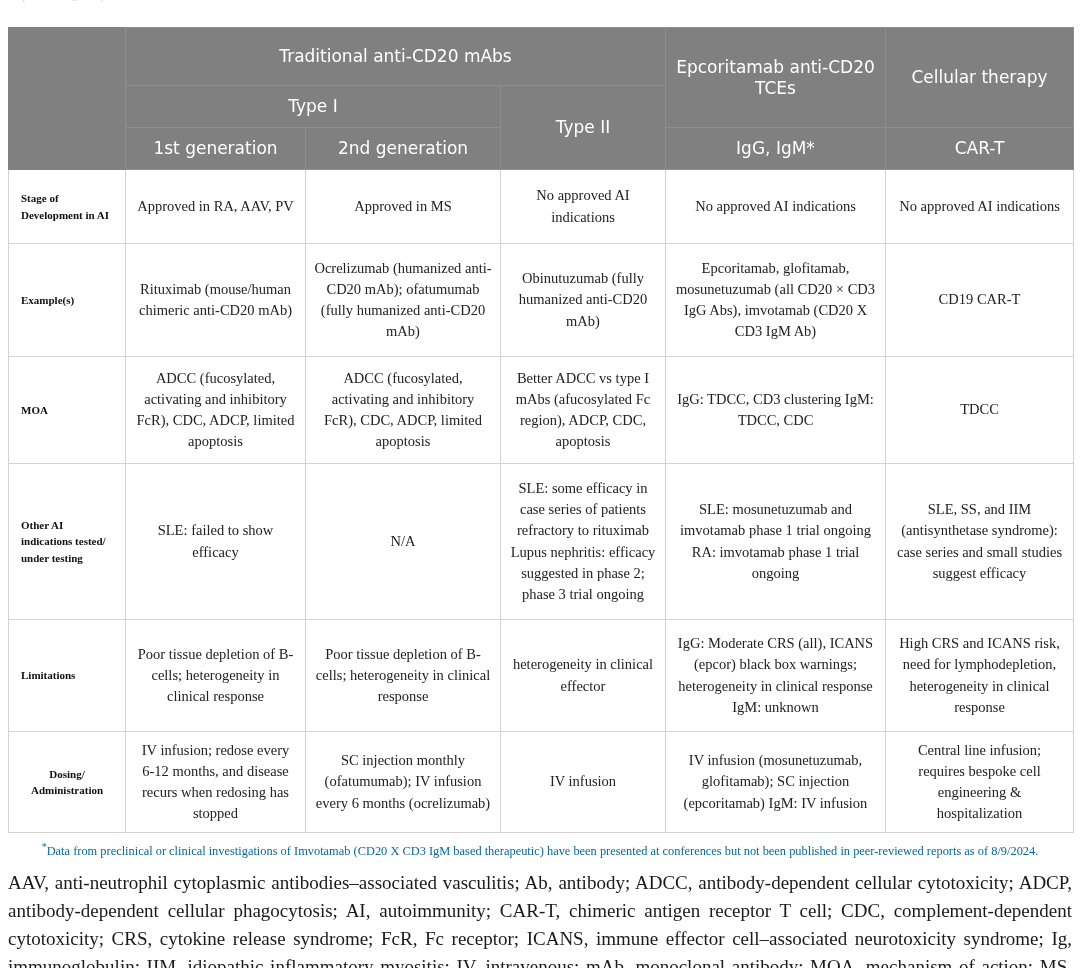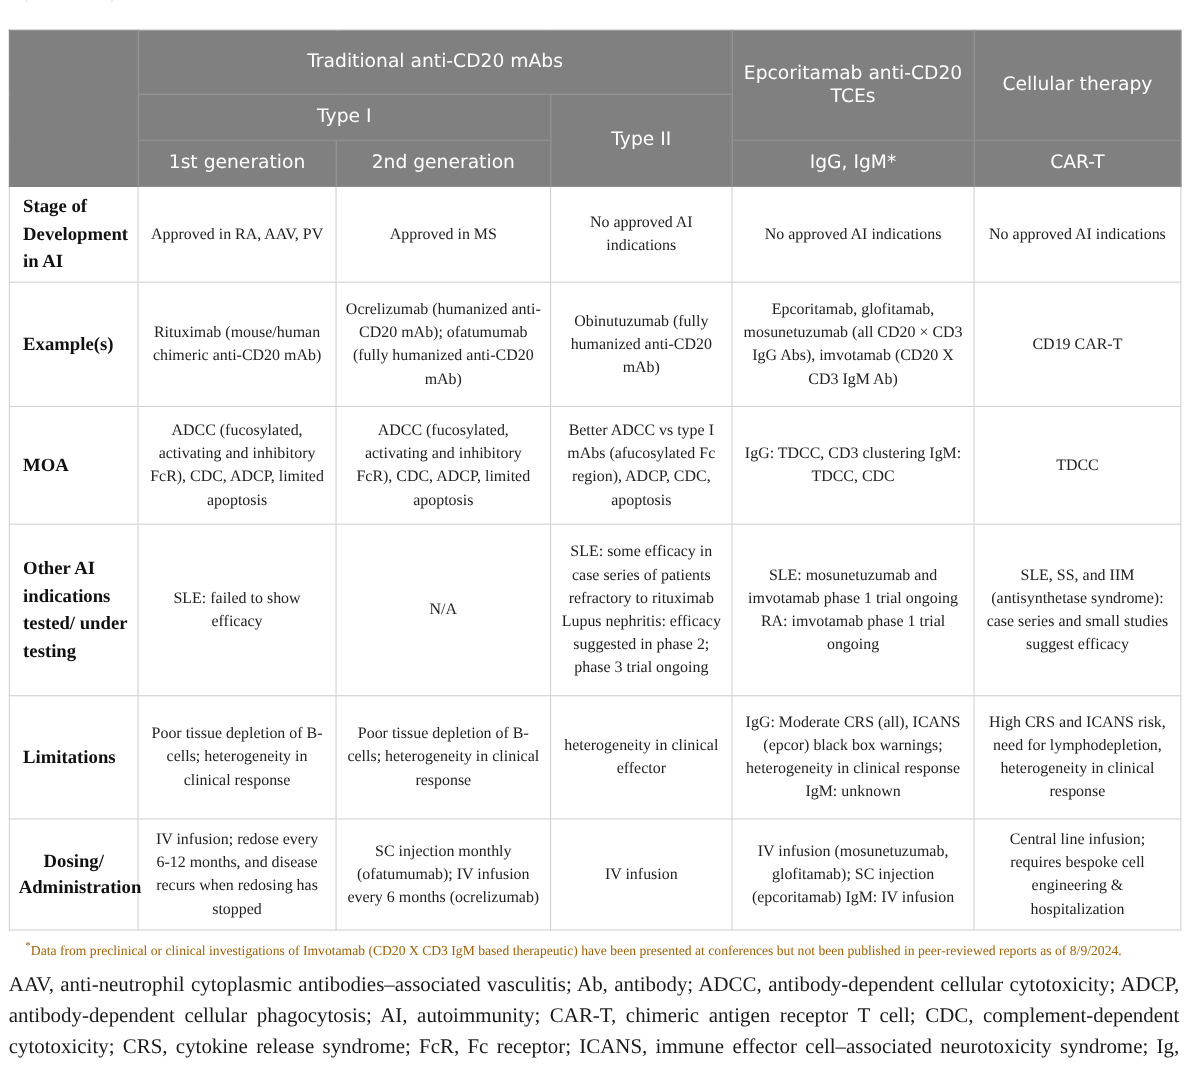--- a/index.html
+++ b/index.html
@@ -74,21 +74,21 @@
   tbody td {
     border: 1px solid #d2d2d2;
     font-size: 14.5px;
     line-height: 1.46;
     text-align: center;
     color: #222222;
   }
   tbody td.rowhead {
     text-align: left;
     font-weight: bold;
-    font-size: 17px;
+    font-size: 11px;
     color: #111111;
     padding-left: 12px;
   }
   tbody td.rowhead.ctr {
     text-align: center;
     padding-left: 8px;
   }
   tbody tr.r-stage td { height: 74px; }
   tbody tr.r-example td { height: 113px; }
   tbody tr.r-moa td { height: 107px; }
@@ -96,23 +96,22 @@
   tbody tr.r-limit td { height: 112px; }
   tbody tr.r-dosing td { height: 101px; }
 
   .notes {
     margin: 10px 8px 0 8px;
     width: 1064px;
   }
   .note-star {
     font-size: 12.4px;
     line-height: 1.36;
-    text-align: left;
-    color: #a16207;
-    margin-left: 15px;
+    text-align: center;
+    color: #0369a1;
   }
   .note-abbrev {
     margin-top: 9px;
     font-size: 19px;
     line-height: 1.47;
     text-align: justify;
     text-justify: inter-word;
     color: #1a1a1a;
   }
   .note-abbrev .last { display: block; }

